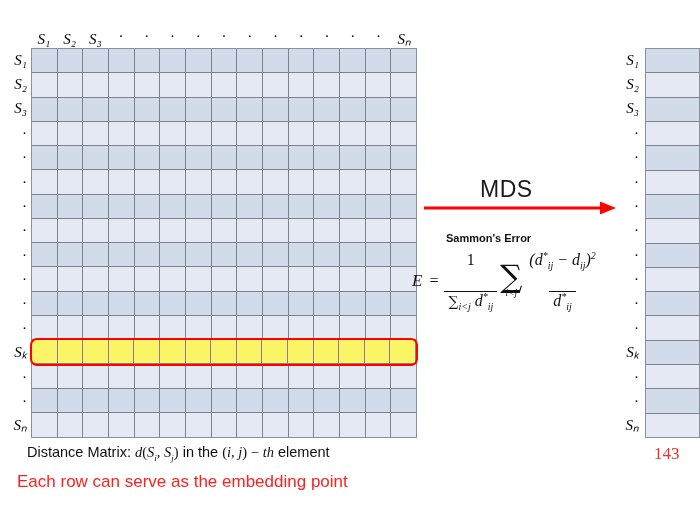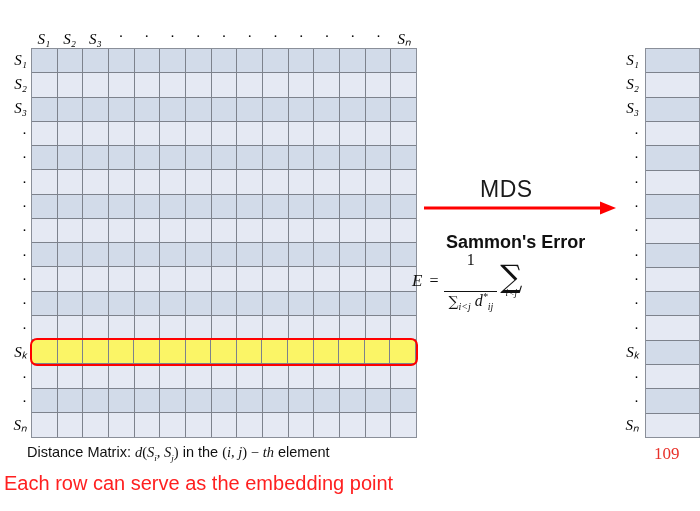--- a/index.html
+++ b/index.html
@@ -149,21 +149,21 @@
     height: 16px;
   }
 
   
   #sammon-title {
     position: absolute;
     left: 446px;
     top: 232px;
     font-family: "Liberation Sans", sans-serif;
     font-weight: bold;
-    font-size: 18px;
+    font-size: 11px;
     color: #111111;
     white-space: nowrap;
   }
   #sammon-formula {
     position: absolute;
     left: 412px;
     top: 252px;
     display: flex;
     align-items: center;
     font-family: "Liberation Serif", serif;
@@ -281,24 +281,24 @@
     left: 27px;
     top: 444px;
     font-family: "Liberation Sans", sans-serif;
     font-size: 14.5px;
     color: #111111;
     white-space: nowrap;
     text-align: right;
   }
   #caption-note {
     position: absolute;
-    left: 4px;
+    left: 17px;
     top: 472px;
     font-family: "Liberation Sans", sans-serif;
-    font-size: 20px;
+    font-size: 17px;
     color: #ff2020;
     white-space: nowrap;
   }
   #page-number {
     position: absolute;
     left: 654px;
     top: 444px;
     font-family: "Liberation Serif", serif;
     font-size: 17px;
     color: #e8312a;
@@ -643,20 +643,24 @@
       <span class="sumin">∑</span><sub class="small-lim">i&lt;j</sub>
       <span class="mathit">d<sup>*</sup><sub>ij</sub></span>
     </span>
   </span>
 
   <span class="bigsum">
     <span class="sym">∑</span>
     <span class="lim">i&lt;j</span>
   </span>
 
+  <span class="frac">
+    <span class="num mathit">(d<sup>*</sup><sub>ij</sub> − d<sub>ij</sub>)<sup>2</sup></span>
+    <span class="den mathit">d<sup>*</sup><sub>ij</sub></span>
+  </span>
 </div>
 
 <div id="embed-block">
   <div id="embed-row-headers">
       <div class="rowhead">S₁</div>
       <div class="rowhead">S₂</div>
       <div class="rowhead">S₃</div>
       <div class="rowhead dot">·</div>
       <div class="rowhead dot">·</div>
       <div class="rowhead dot">·</div>
@@ -690,13 +694,13 @@
       <div class="erow shade-b"></div>
     </div>
 </div>
 
 <div id="caption-matrix">
   <span>Distance Matrix:&nbsp;</span><span class="mathit">d</span><span class="mathup">(</span><span class="mathit">S<sub>i</sub></span><span class="mathup">,&nbsp;</span><span class="mathit">S<sub>j</sub></span><span class="mathup">)</span><span>&nbsp;in the&nbsp;</span><span class="mathup">(</span><span class="mathit">i</span><span class="mathup">,&nbsp;</span><span class="mathit">j</span><span class="mathup">)</span><span class="mathup">&nbsp;−&nbsp;</span><span class="mathit">th</span><span>&nbsp;element</span>
 </div>
 
 <div id="caption-note">Each row can serve as the embedding point</div>
 
-<div id="page-number">109</div>
+<div id="page-number">143</div>
 
 </body></html>

